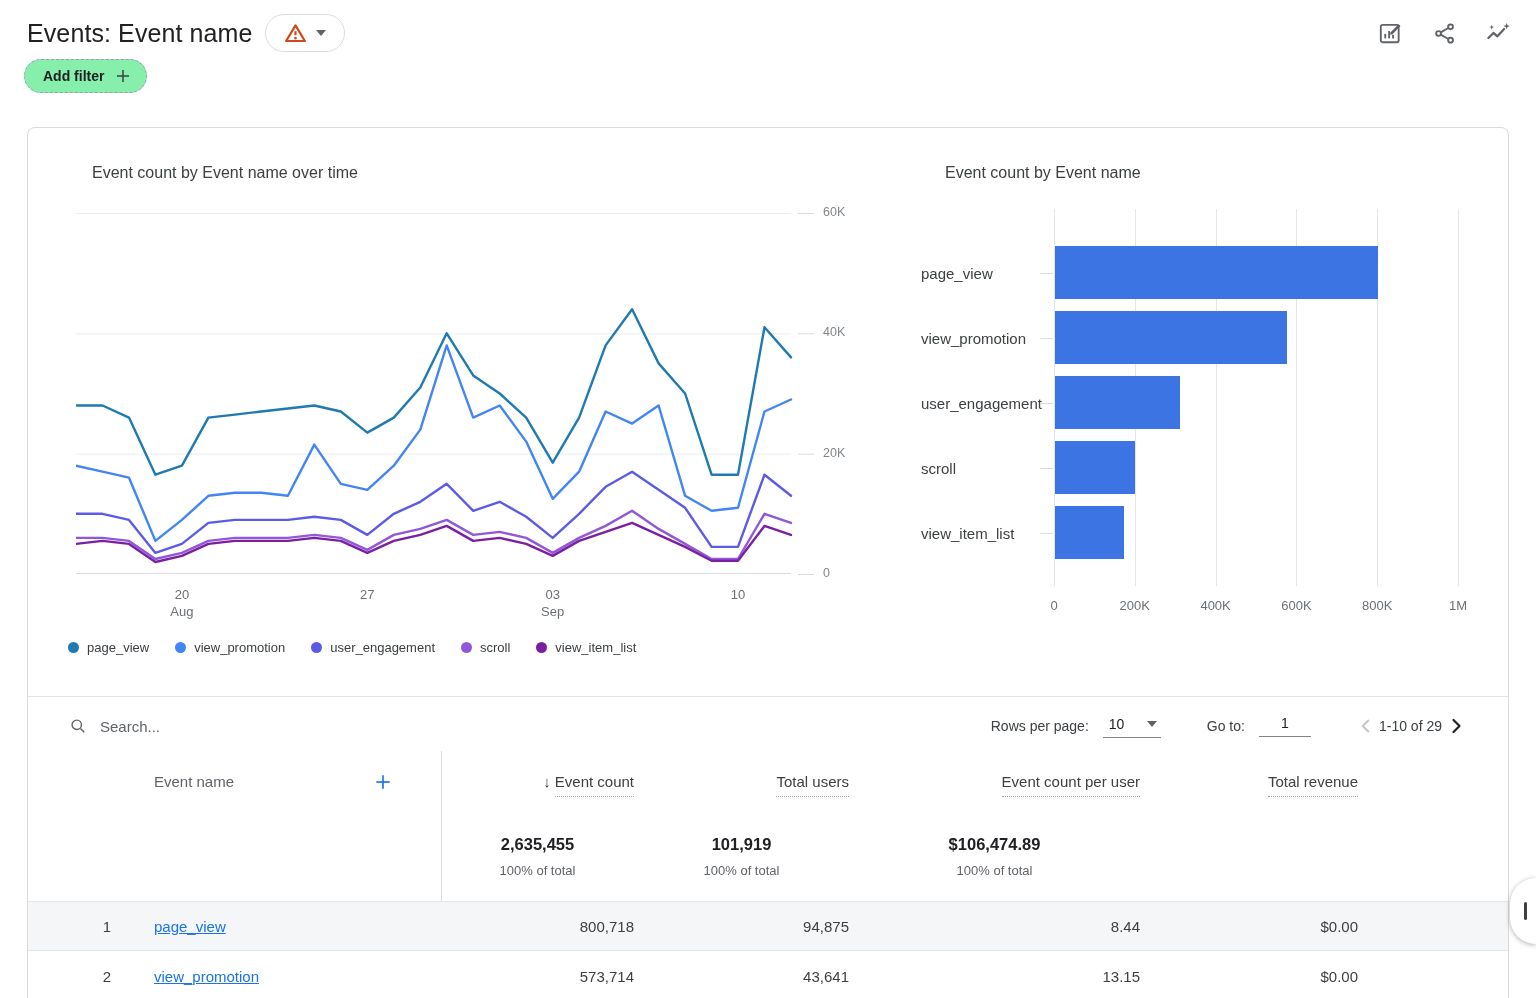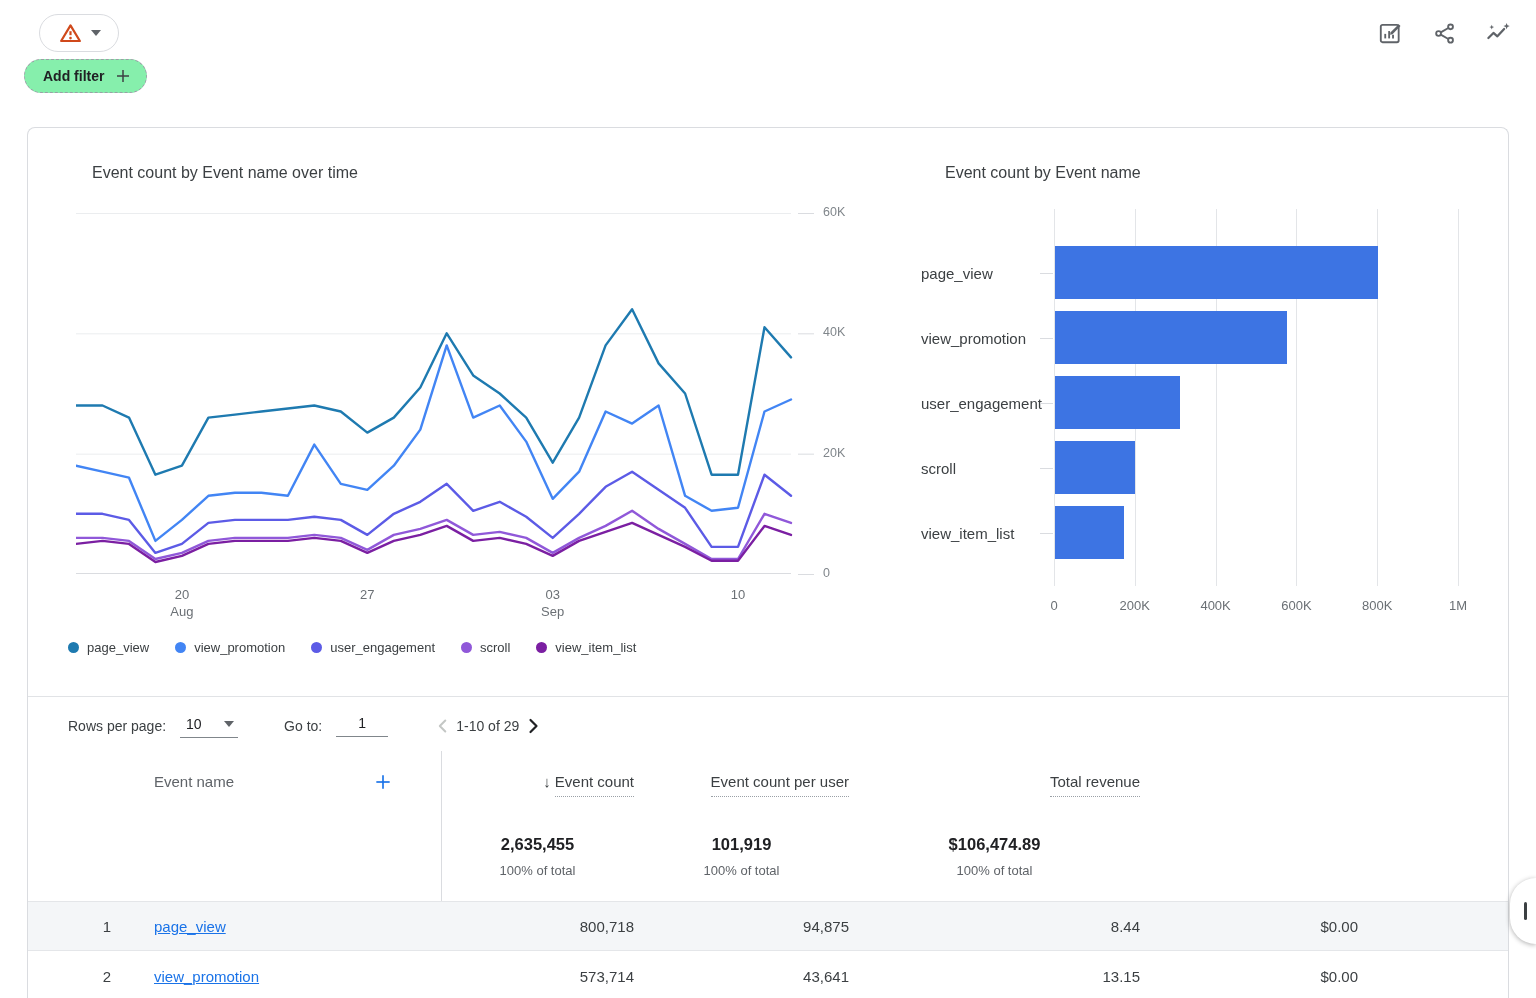--- a/index.html
+++ b/index.html
@@ -89,20 +89,21 @@
 
   
   .edge-handle { position:absolute; right:0; top:878px; width:26px; height:66px; background:#fff;
     border-radius:33px 0 0 33px; box-shadow:0 1px 5px rgba(0,0,0,.32); }
   .edge-handle .bar { position:static; display:block; width:3px; height:18px; background:#3c4043; margin:24px 0 0 14px; border-radius:2px; }
 </style>
 </head>
 <body>
 
 <div class="report-header">
+  <h1 class="page-title">Events: Event name</h1>
   <div class="warn-pill">
     <svg width="25" height="25" viewBox="0 0 24 24">
       <path d="M12 4.2 L21 19.2 H3 Z" fill="none" stroke="#d0491b" stroke-width="2.1" stroke-linejoin="round"></path>
       <line x1="12" y1="9.8" x2="12" y2="13.6" stroke="#d0491b" stroke-width="2.1"></line>
       <circle cx="12" cy="16.4" r="1.25" fill="#d0491b"></circle>
     </svg>
     <span class="caret-down"></span>
   </div>
   <div class="header-icons">
     <button class="icon-btn">
@@ -210,20 +211,27 @@
       <div class="bar-label" style="top: 144.5px;">page_view</div>
       <div class="bar-label" style="top: 209.5px;">view_promotion</div>
       <div class="bar-label" style="top: 274.5px;">user_engagement</div>
       <div class="bar-label" style="top: 339.5px;">scroll</div>
       <div class="bar-label" style="top: 404.5px;">view_item_list</div>
     </div>
   <div id="bar-xlabels"></div>
 
   <div class="table-divider"></div>
   <div class="toolbar">
+    <div class="search-box">
+      <svg width="20" height="20" viewBox="0 0 24 24" fill="none" stroke="#5f6368" stroke-width="1.7">
+        <circle cx="10.5" cy="10.5" r="5.6"></circle>
+          <line x1="14.9" y1="14.9" x2="19.5" y2="19.5"></line>
+      </svg>
+      <input class="search-input" placeholder="Search..." style="">
+    </div>
     <span class="tb-label">Rows per page:</span>
     <div class="rpp-select">
       <span>10</span>
       <span class="rpp-caret"></span>
     </div>
     <div class="goto-wrap">
       <span class="tb-label">Go to:</span>
       <input class="goto-input" value="1" style="">
     </div>
     <div class="pager">
@@ -247,20 +255,23 @@
       <span>Event name</span>
       <button class="plus-btn">
         <svg width="20" height="20" viewBox="0 0 24 24" stroke="#1a73e8" stroke-width="2">
           <line x1="12" y1="4" x2="12" y2="20"></line>
             <line x1="4" y1="12" x2="20" y2="12"></line>
         </svg>
       </button>
     </div>
     <div class="th th-metric">
       <span class="sort-arrow">↓</span><span class="u">Event count</span>
+    </div>
+    <div class="th th-metric">
+      <span class="u">Total users</span>
     </div>
     <div class="th th-metric">
       <span class="u">Event count per user</span>
     </div>
     <div class="th th-metric">
       <span class="u">Total revenue</span>
     </div>
     <div></div>
   </div>
   <div class="vdiv"></div>

